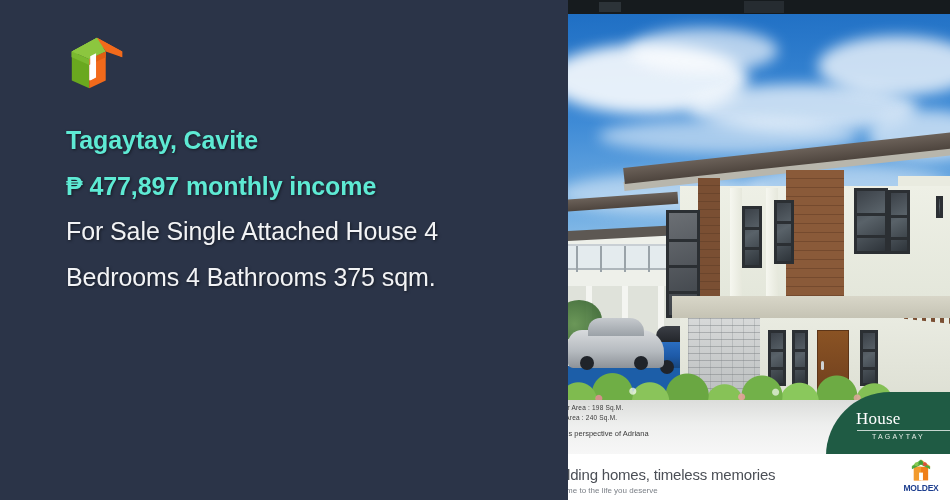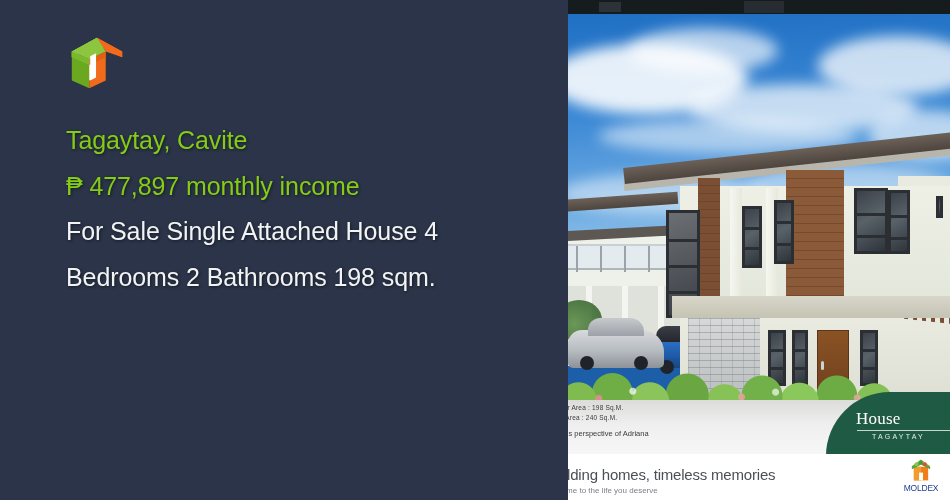--- a/index.html
+++ b/index.html
@@ -42,22 +42,22 @@
     max-width:452px;
   }
 
   .detail-list {
     margin-top:24px;
     max-width:460px;
   }
   .detail-line {
     font-size:25px;
     line-height:1.82;
-    color:#84cc16;
-    font-weight:normal;
+    color:#5eead4;
+    font-weight:bold;
     letter-spacing:-0.1px;
     text-shadow:1px 1px 3px rgba(0,0,0,0.5);
     white-space:nowrap;
   }
   .detail-block {
     font-size:25px;
     line-height:1.82;
     color:#f2f3f5;
     letter-spacing:-0.1px;
     text-shadow:1px 1px 3px rgba(0,0,0,0.5);
@@ -392,21 +392,21 @@
   }
   .moldex-mark{
     position:absolute; left:8px; top:0;
     width:26px; height:24px;
   }
   .moldex-word{
     position:absolute; left:0; top:25px;
     width:100%;
     text-align:center;
     font-size:8.5px;
-    font-weight:normal;
+    font-weight:bold;
     color:#1e3f8f;
     letter-spacing:-.2px;
   }
 </style>
 </head>
 <body>
 
 <div class="card">
 
   <div class="left-panel">
@@ -422,21 +422,21 @@
       <polygon points="6,20 24,28 41,20 32,6" fill="#8cc63f"></polygon>
       <polygon points="24,28 41,20 41,26 24,34" fill="#e05f14"></polygon>
       <polygon points="6,20 24,28 24,34 6,26" fill="#7ab92f"></polygon>
       <polygon points="25,25 31,22 31,47 25,50" fill="#ffffff"></polygon>
     </svg>
 
 
     <div class="detail-list">
       <div class="detail-line">Tagaytay, Cavite</div>
       <div class="detail-line">₱ 477,897 monthly income</div>
-      <div class="detail-block">For Sale Single Attached House 4 Bedrooms 2 Bathrooms 198 sqm.</div>
+      <div class="detail-block">For Sale Single Attached House 4 Bedrooms 4 Bathrooms 375 sqm.</div>
     </div>
   </div>
 
   <div class="photo">
 
     <div class="topband"></div>
 
     <div class="sky">
       <div class="cloud c1"></div>
       <div class="cloud c2"></div>

